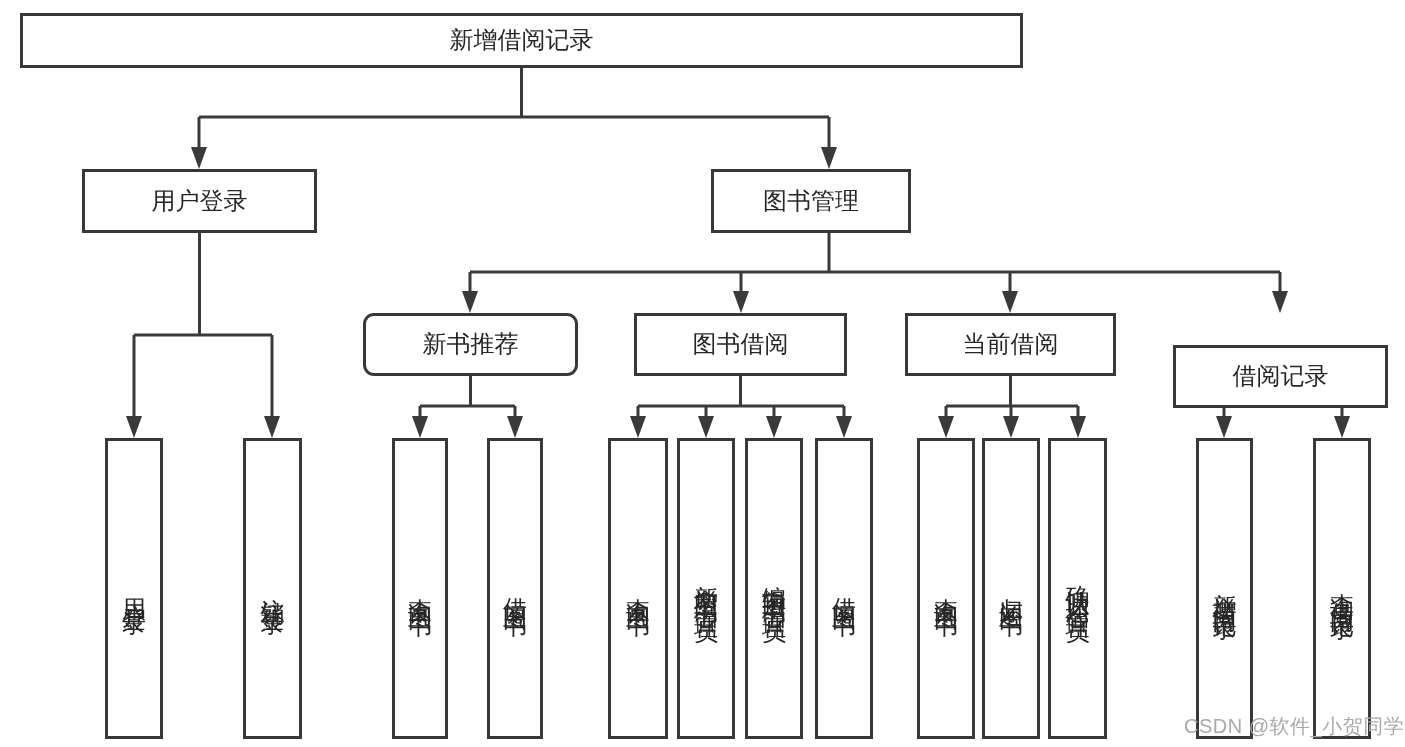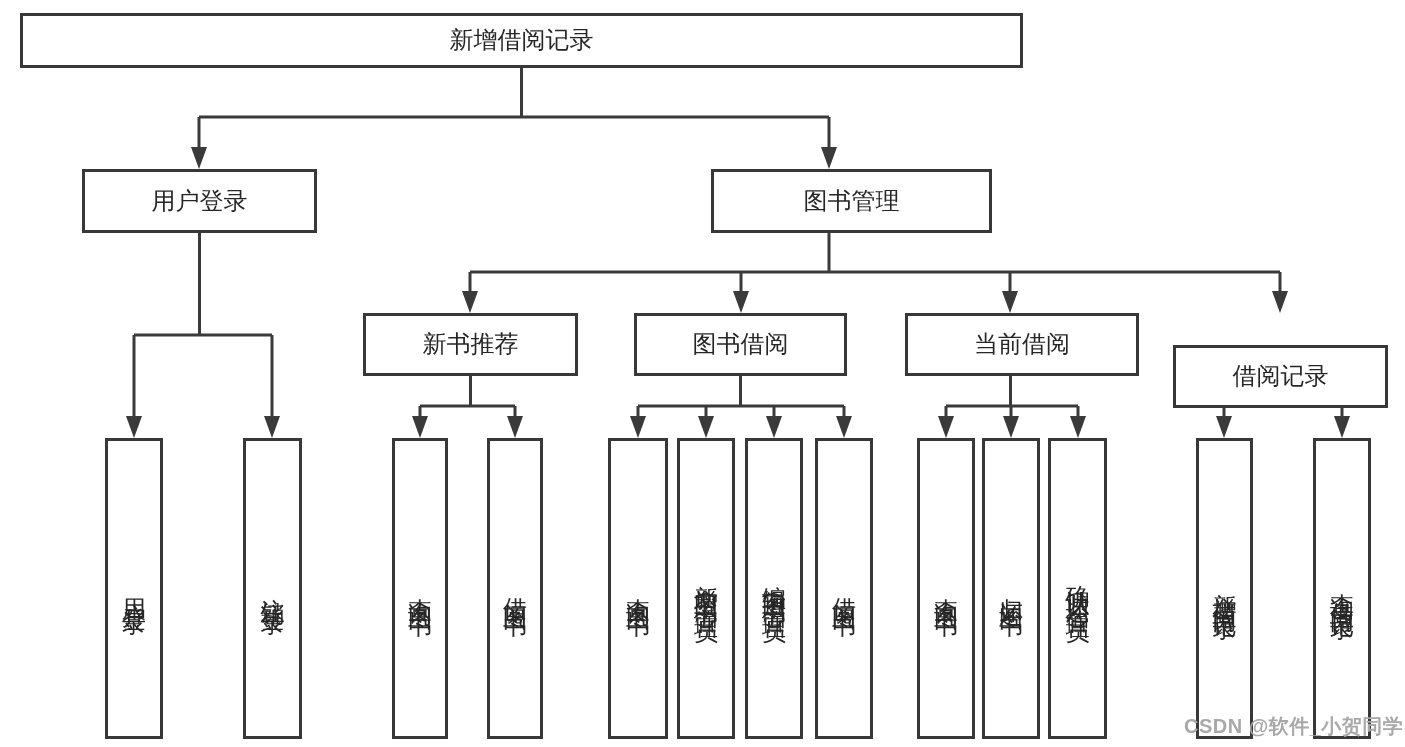--- a/index.html
+++ b/index.html
@@ -22,21 +22,20 @@
   }
   .node .label{white-space:nowrap;}
   .node.v .label{
     writing-mode:vertical-rl;text-orientation:mixed;
     letter-spacing:5px;line-height:1;white-space:normal;
   }
   .watermark{
     position:absolute;left:1184px;top:713px;z-index:4;
     font-size:20px;letter-spacing:0.5px;white-space:nowrap;
     color:var(--wm,#a8a8a8);
-    font-weight:bold;
   }
 </style>
 </head>
 <body>
 
 <div class="canvas">
 
   <svg class="edges" viewBox="0 0 1405 747" aria-hidden="true">
 
     <path class="edge" d="M521.5 68 V117 M199 117 H829 M199 117 V152 M829 117 V152"></path>
@@ -73,31 +72,31 @@
     <polygon class="arrow" points="1342,438 1334,416 1350,416"></polygon>
   </svg>
 
   <div class="node h" style="left:20px;top:13px;width:1003px;height:55px;">
     <span class="label">新增借阅记录</span>
   </div>
 
   <div class="node h" style="left:82px;top:169px;width:235px;height:64px;">
     <span class="label">用户登录</span>
   </div>
-  <div class="node h" style="left:711px;top:169px;width:281px;height:64px;">
+  <div class="node h" style="left:711px;top:169px;width:200px;height:64px;">
     <span class="label">图书管理</span>
   </div>
 
-  <div class="node h" style="left:363px;top:313px;width:215px;height:63px;">
+  <div class="node h" style="left:363px;top:313px;width:215px;height:63px;border-radius:11px;">
     <span class="label">新书推荐</span>
   </div>
   <div class="node h" style="left:634px;top:313px;width:213px;height:63px;text-align:right;">
     <span class="label">图书借阅</span>
   </div>
-  <div class="node h" style="left:905px;top:313px;width:234px;height:63px;">
+  <div class="node h" style="left:905px;top:313px;width:211px;height:63px;">
     <span class="label">当前借阅</span>
   </div>
   <div class="node h" style="left:1173px;top:313px;width:215px;height:63px;margin-top:32px;">
     <span class="label">借阅记录</span>
   </div>
 
   <div class="node v" style="left:105px;top:438px;width:58px;height:301px;">
     <span class="label">用户登录</span>
   </div>
   <div class="node v" style="left:243px;top:438px;width:59px;height:301px;">

